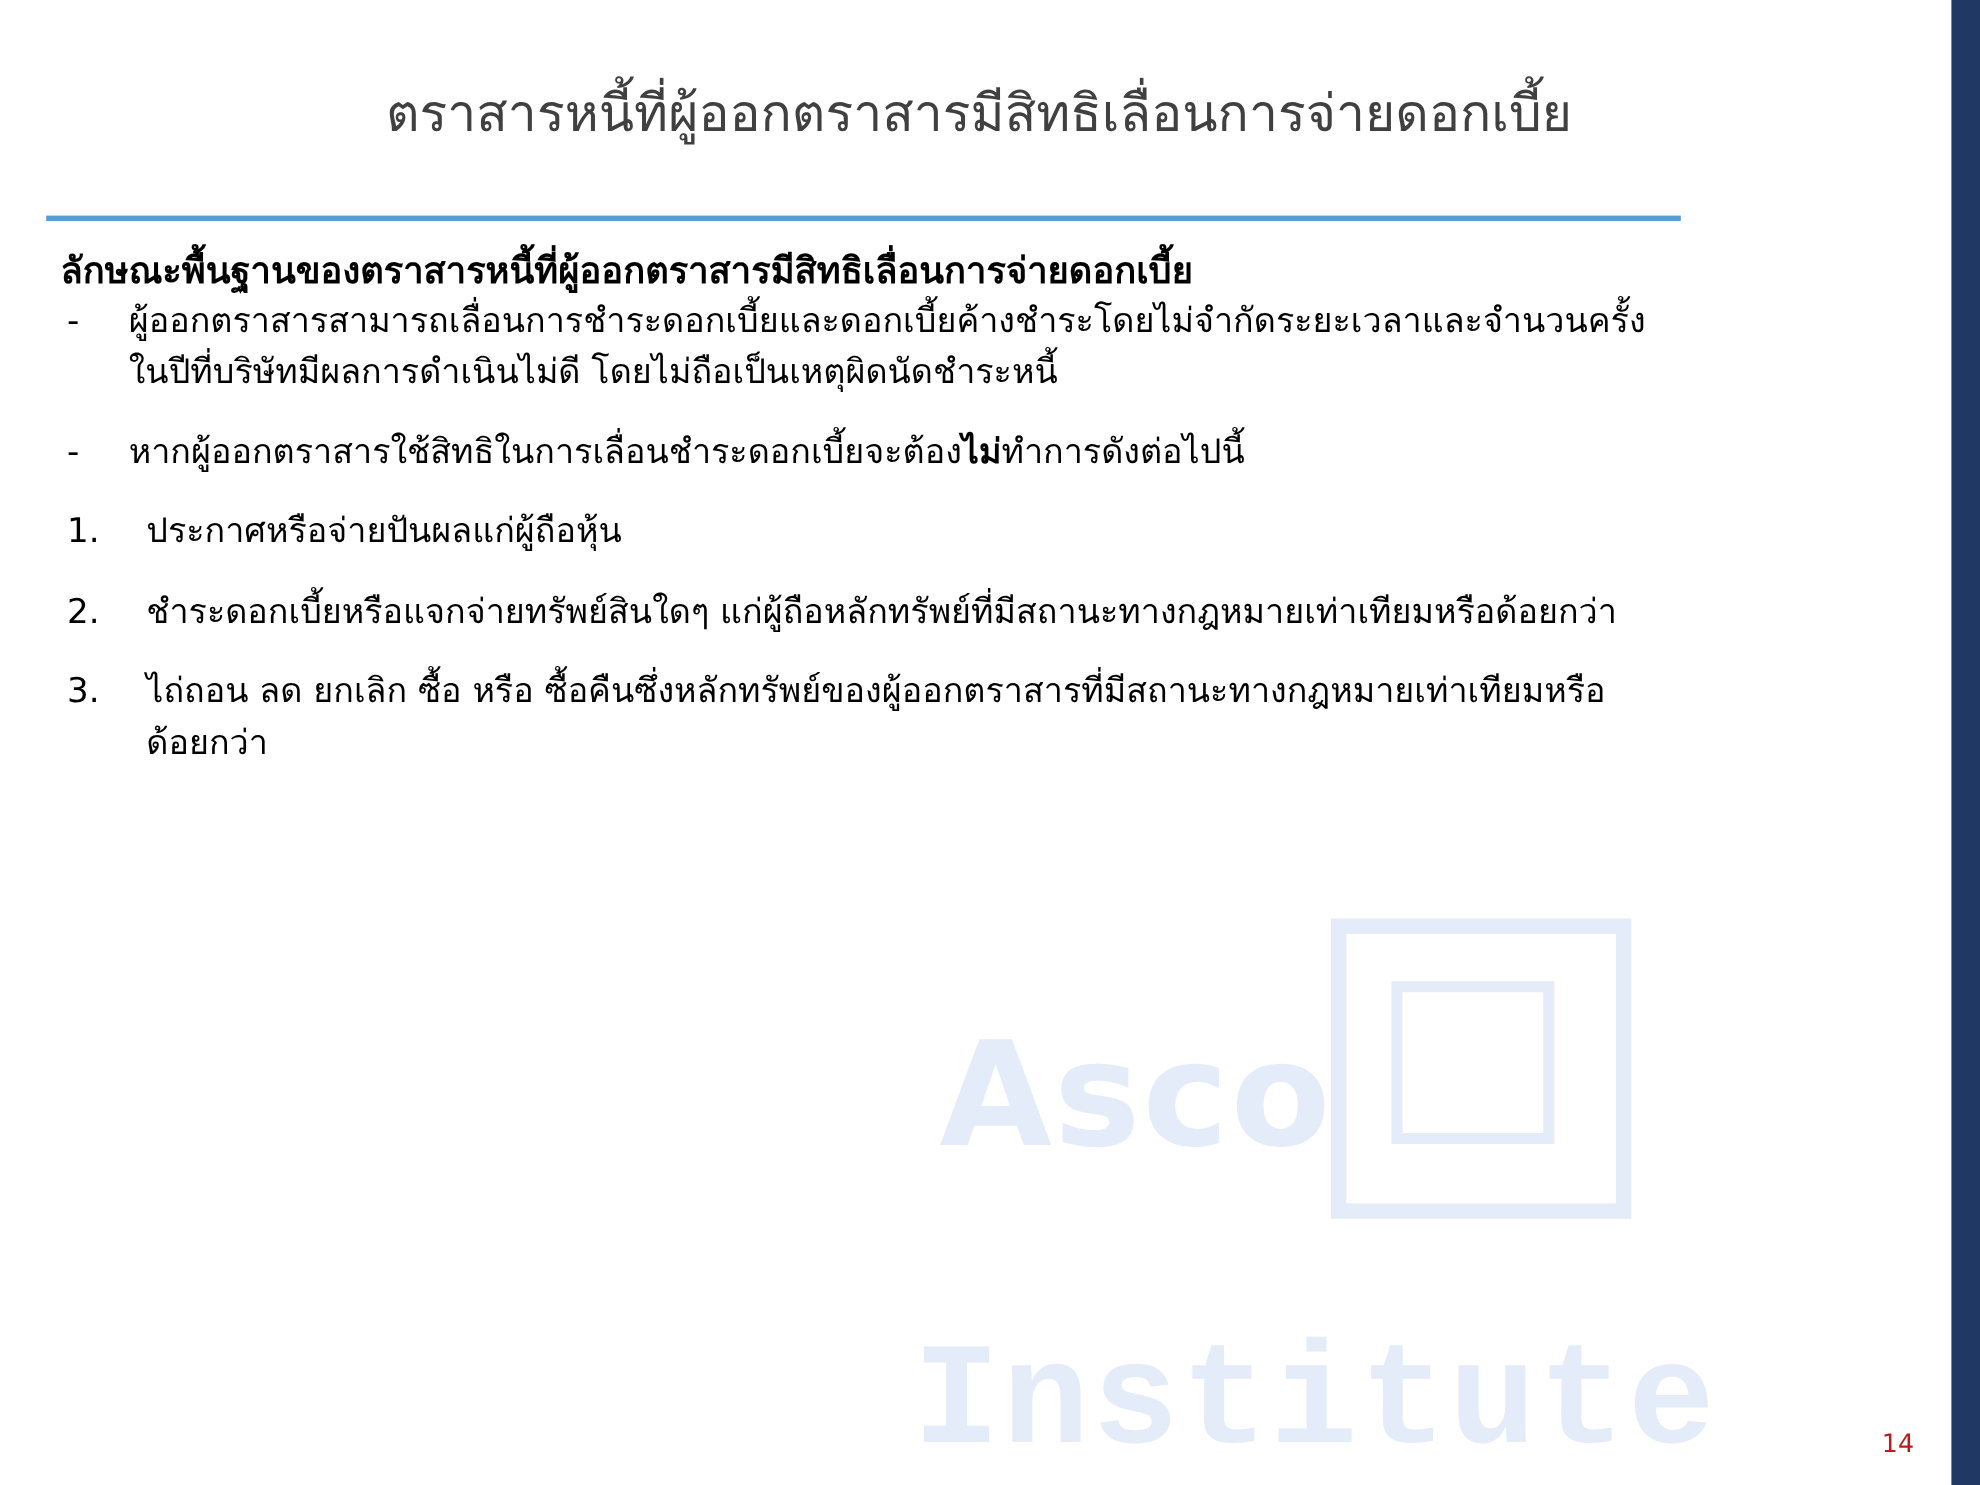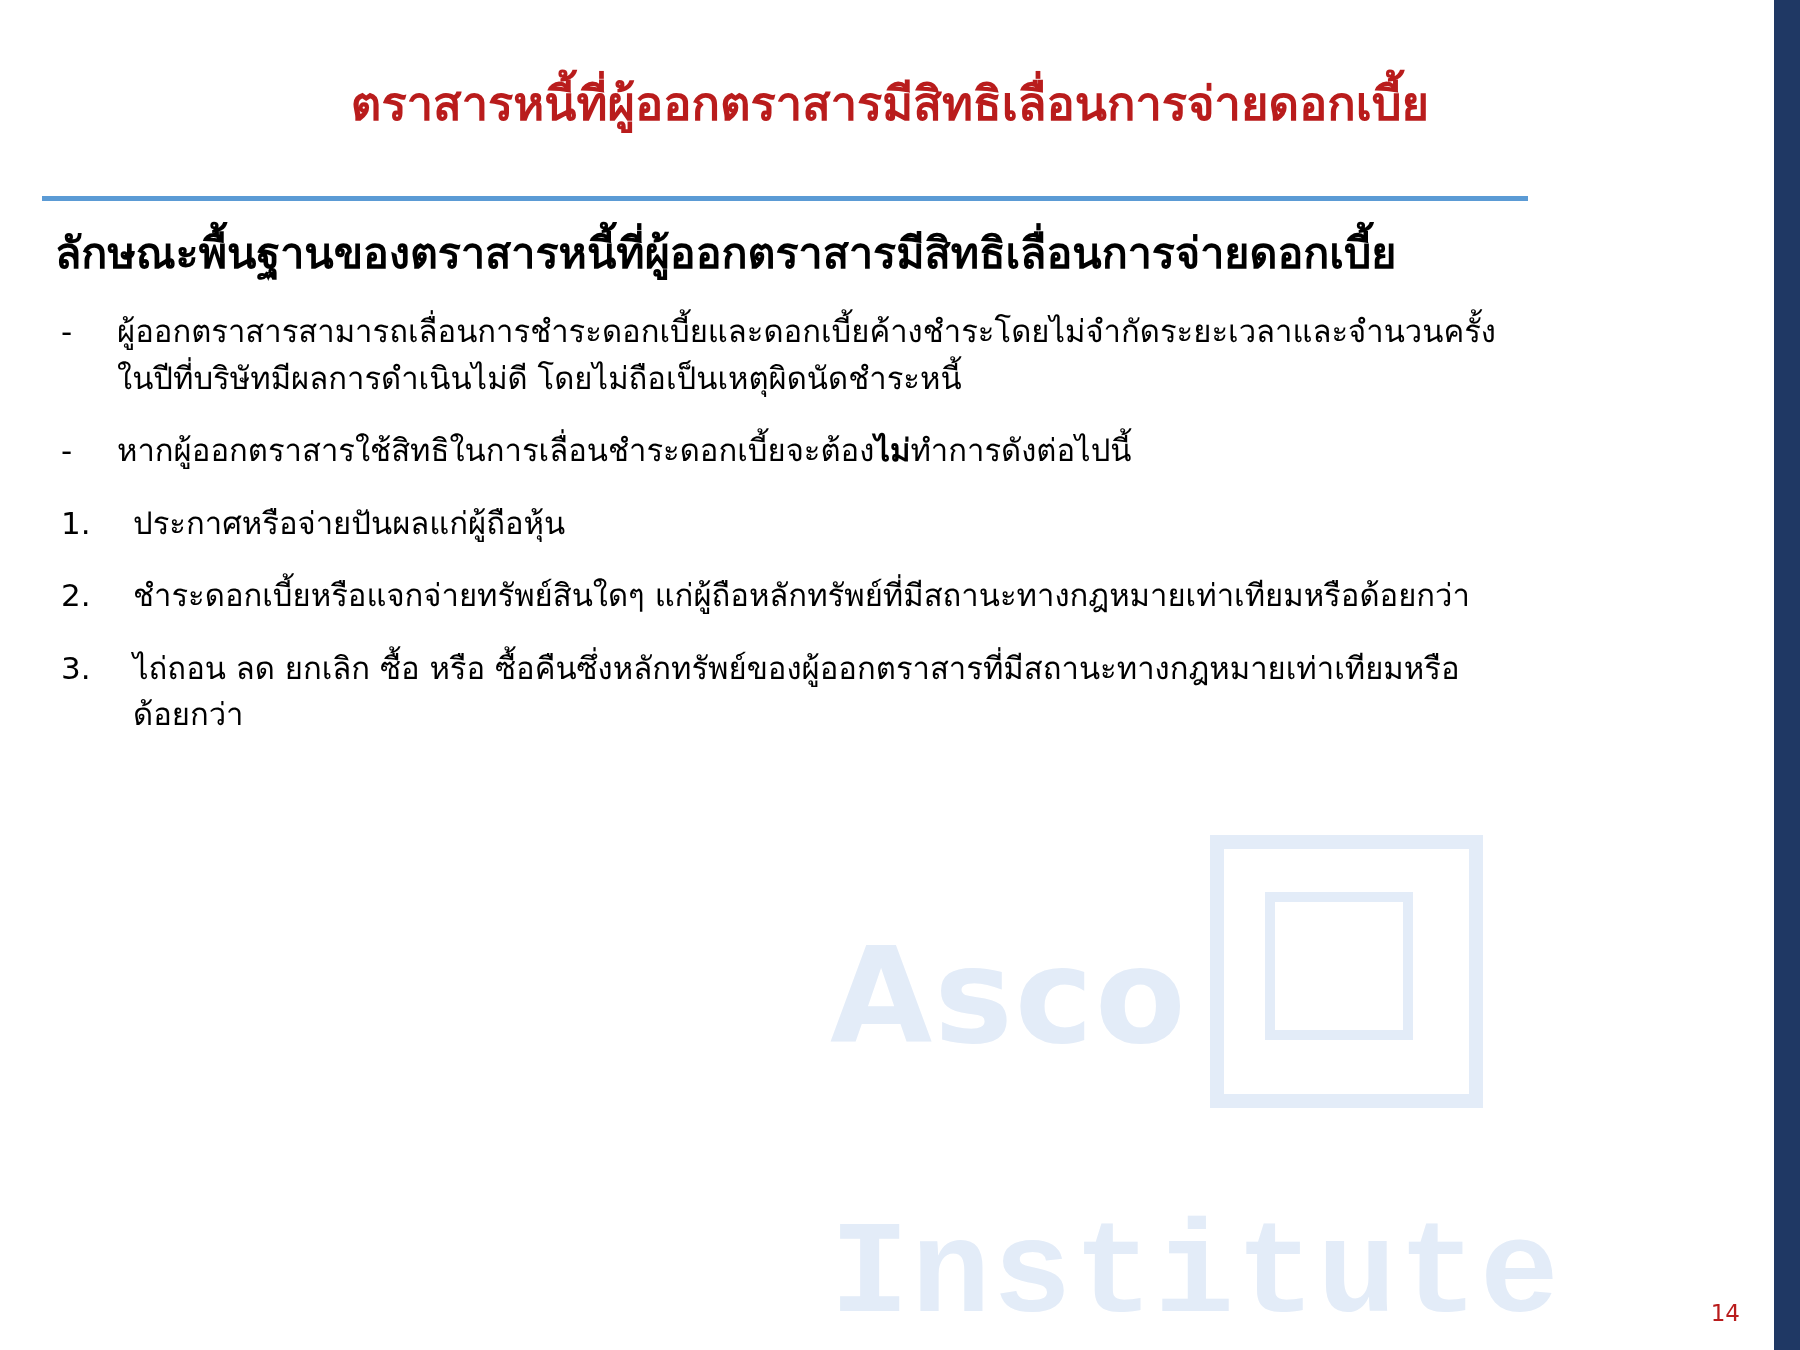--- a/index.html
+++ b/index.html
@@ -48,21 +48,21 @@
     letter-spacing: 2px;
     font-family: "DejaVu Sans", "Liberation Sans", sans-serif;
   }
   .wm-ati {
     left: 30px;
     top: 120px;
     font-size: 300px;
     line-height: 300px;
   }
   .wm-asco {
-    left: 760px;
+    left: 784px;
     top: 100px;
     font-size: 132px;
     line-height: 132px;
   }
   .wm-training {
     left: 760px;
     top: 240px;
     font-size: 132px;
     line-height: 132px;
   }
@@ -90,44 +90,43 @@
     border: 10px solid #E3ECF8;
   }
 
   .title {
     position: absolute;
     top: 78px;
     left: 60px;
     width: 1660px;
     text-align: center;
     font-size: 47px;
-    font-weight: bold;
-    color: #b91c1c;
+    font-weight: normal;
+    color: #404040;
     line-height: 1.1;
   }
   .divider {
     position: absolute;
     top: 196px;
     left: 42px;
     width: 1486px;
     height: 5px;
     background: #5B9BD5;
   }
   .content {
     position: absolute;
     top: 224px;
     left: 55px;
     width: 1460px;
   }
   .subhead {
-    font-size: 43px;
+    font-size: 33px;
     font-weight: bold;
     color: #000000;
     line-height: 1.35;
-    margin-bottom: 26px;
   }
   .bullet-row {
     display: flex;
     align-items: flex-start;
     margin-bottom: 26px;
   }
   .bullet-marker {
     flex: 0 0 auto;
     font-size: 31px;
     color: #000000;

